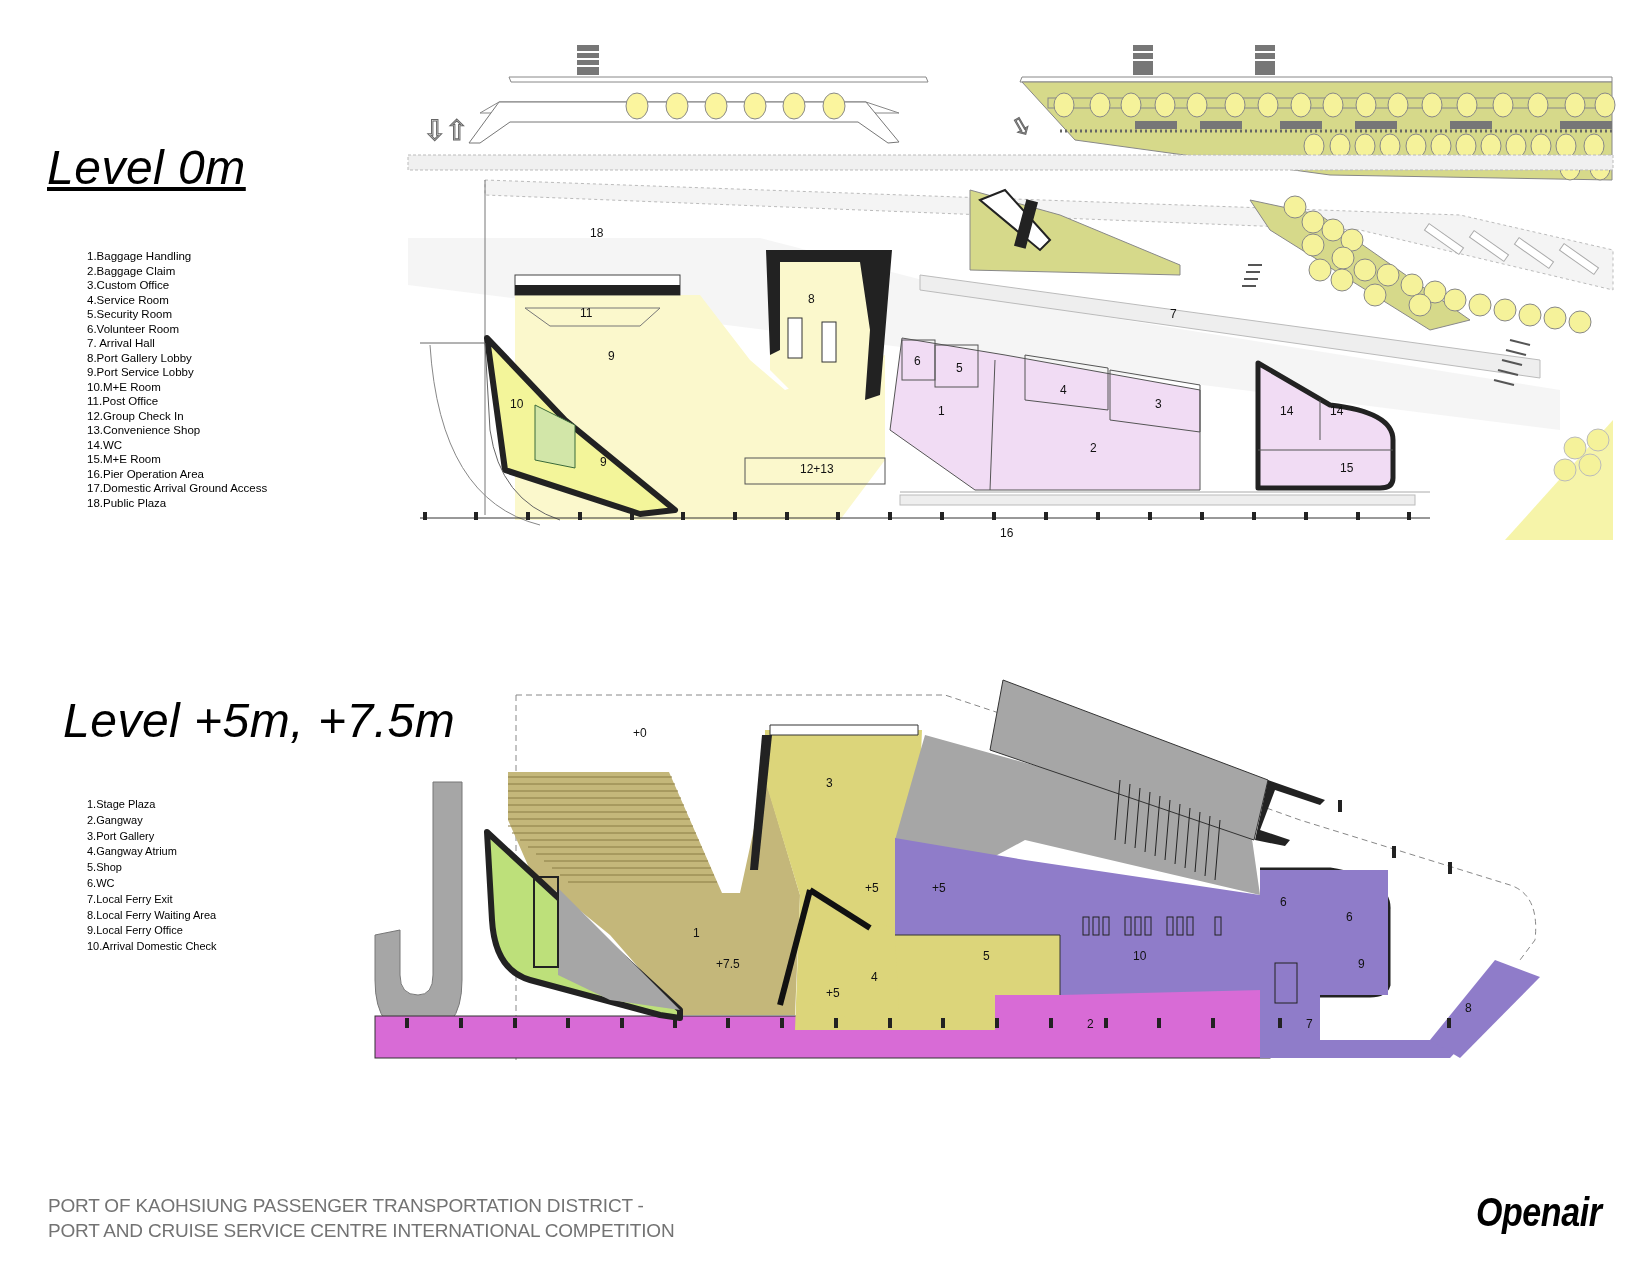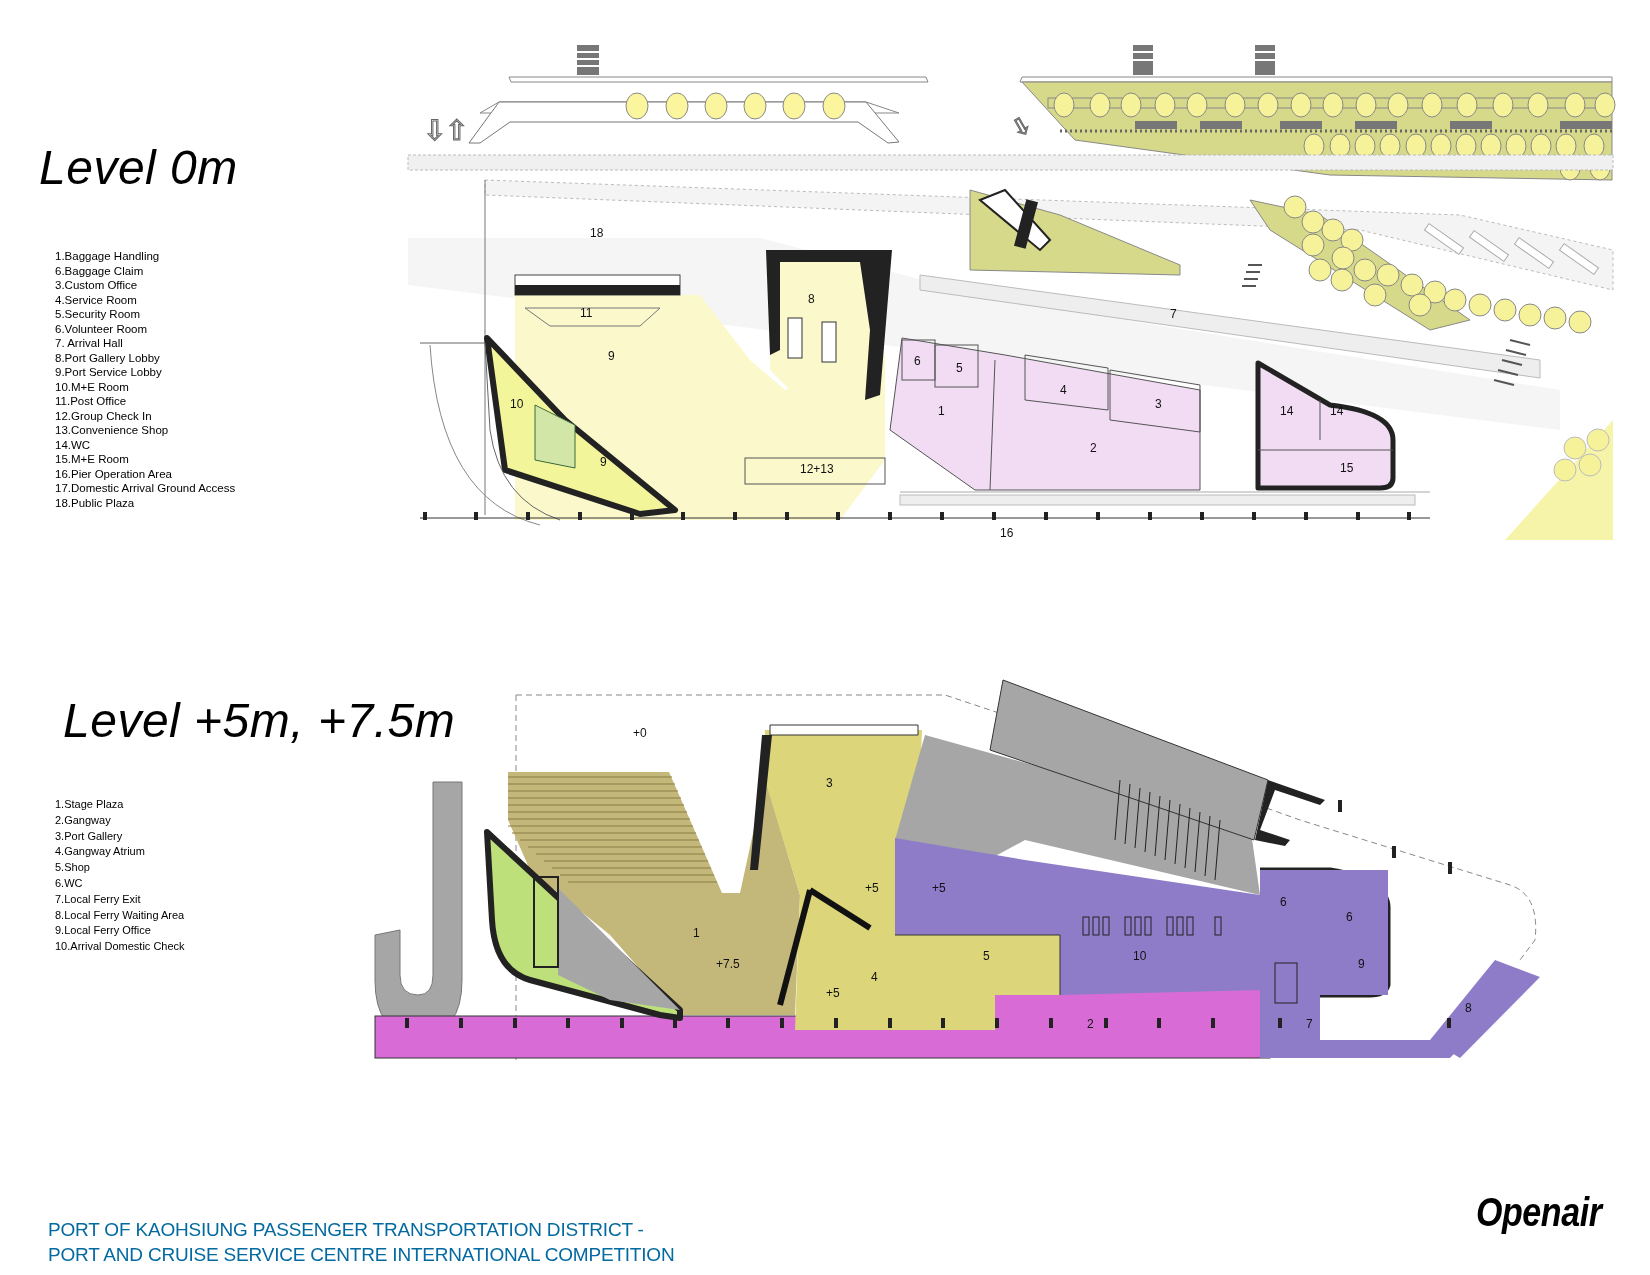--- a/index.html
+++ b/index.html
@@ -1,35 +1,35 @@
 <!DOCTYPE html>
 <html><head>
 <meta charset="utf-8">
 <style>
   html,body{margin:0;padding:0;background:#ffffff;}
   body{width:1650px;height:1275px;position:relative;overflow:hidden;font-family:"Liberation Sans",sans-serif;color:#000;}
   .level-title{position:absolute;font-style:italic;font-size:48px;font-weight:normal;letter-spacing:0.5px;white-space:nowrap;}
   .legend{position:absolute;margin:0;padding:0;list-style:none;font-size:11.5px;}
-  .legend li{white-space:nowrap;}
+  .legend li{white-space:nowrap;margin-left:32px;}
   #legend0 li{line-height:14.5px;}
   #legend1 li{line-height:15.8px;font-size:11px;}
   .plan{position:absolute;}
   .plan svg{display:block;}
   .lbl{font-family:"Liberation Sans",sans-serif;font-size:12px;fill:#111;}
-  .footer{position:absolute;left:48px;top:1193px;font-size:19px;line-height:25px;color:#0369a1;letter-spacing:-0.2px;margin-top:24px;}
+  .footer{position:absolute;left:48px;top:1193px;font-size:19px;line-height:25px;color:#737373;letter-spacing:-0.2px;}
   .brand{position:absolute;left:1476px;top:1190px;font-size:40px;font-weight:bold;font-style:italic;letter-spacing:-0.5px;transform:scaleX(0.85);transform-origin:left top;}
 </style>
 </head>
 <body>
 
-<div class="level-title" style="left:39px;top:140px;">Level 0m</div>
+<div class="level-title" style="left:47px;top:140px;text-decoration:underline;">Level 0m</div>
 
 <ul class="legend" id="legend0" style="left:55px;top:249px;">
   <li>1.Baggage Handling</li>
-  <li>6.Baggage Claim</li>
+  <li>2.Baggage Claim</li>
   <li>3.Custom Office</li>
   <li>4.Service Room</li>
   <li>5.Security Room</li>
   <li>6.Volunteer Room</li>
   <li>7. Arrival Hall</li>
   <li>8.Port Gallery Lobby</li>
   <li>9.Port Service Lobby</li>
   <li>10.M+E Room</li>
   <li>11.Post Office</li>
   <li>12.Group Check  In</li>

